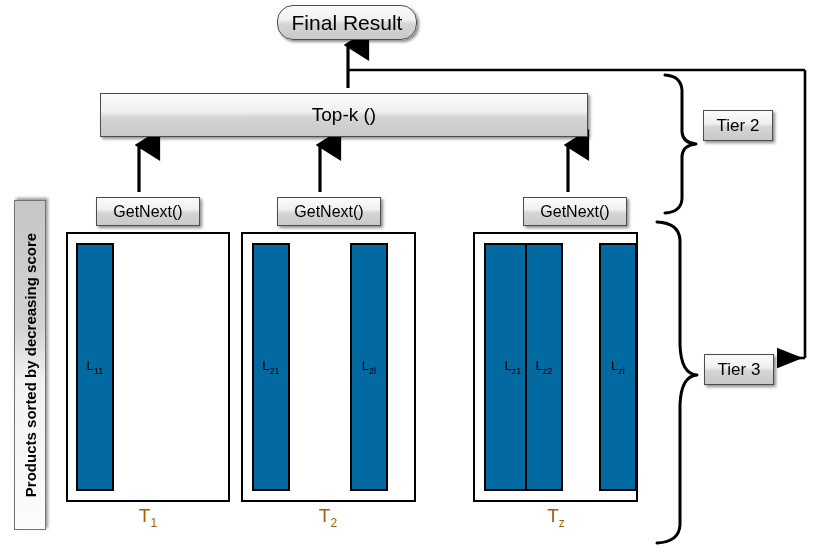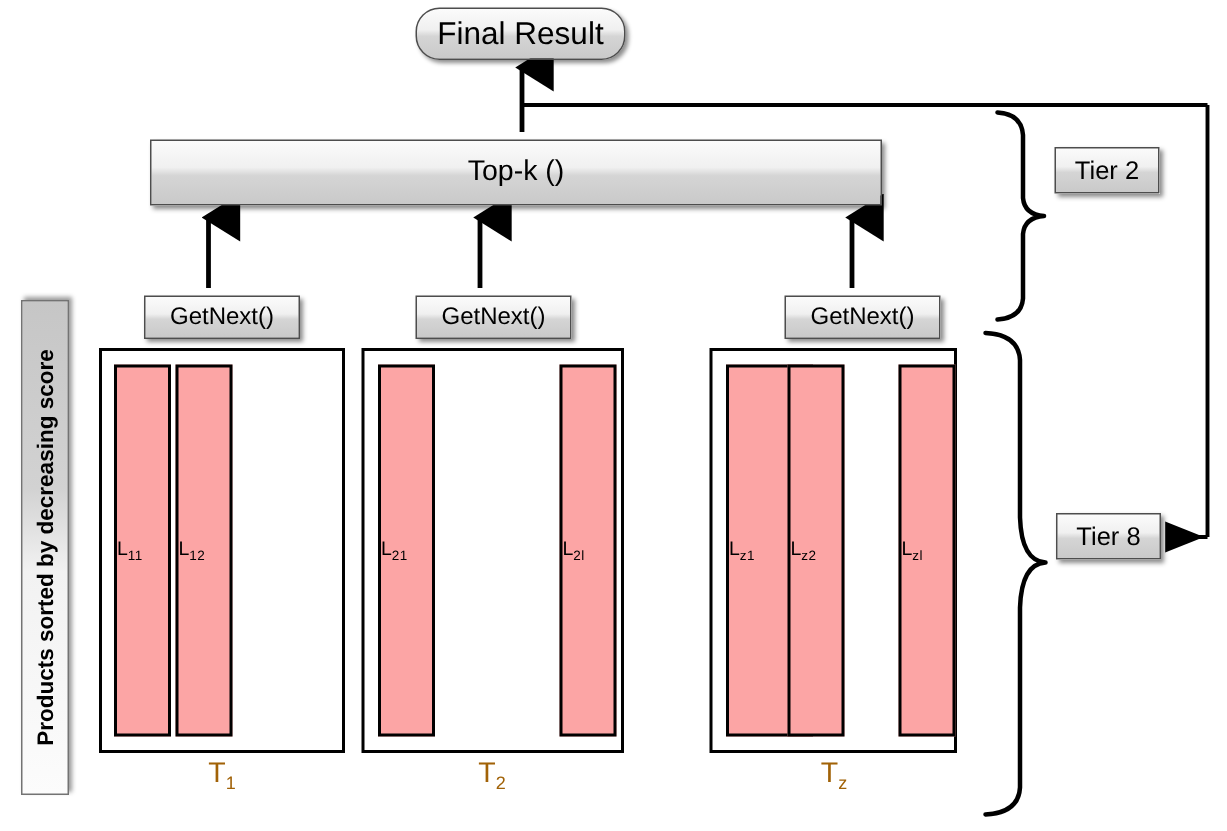--- a/index.html
+++ b/index.html
@@ -56,20 +56,21 @@
     top: 197px;
   }
   #getnext-1 { left: 96px; }
   #getnext-2 { left: 277px; }
   #getnext-3 { left: 523px; }
 
   .tierbox {
     width: 70px;
     height: 31px;
     font-size: 17px;
+    margin-top: 12px;
   }
   #tier-2 { left: 703px; top: 98px; }
   #tier-1 { left: 704px; top: 342px; }
 
   
   #side-label {
     position: absolute;
     left: -135px;
     top: 349px;
     width: 330px;
@@ -99,44 +100,44 @@
   }
   #group-1 { left: 66px; width: 164px; }
   #group-2 { left: 241px; width: 175px; }
   #group-3 { left: 473px; width: 165px; }
 
   
   .leaf {
     position: absolute;
     box-sizing: border-box;
     border: 2px solid #000000;
-    background: #fca5a5;
+    background: #0369a1;
     top: 243px;
     height: 248px;
     display: flex;
     align-items: center;
-    justify-content: flex-start;
+    justify-content: center;
     font-size: 13px;
     color: #000;
     white-space: nowrap;
   }
   .leaf .sub {
     font-size: 9px;
     vertical-align: sub;
     letter-spacing: 0.2px;
   }
 
   
   #leaf-1-1 { left: 76px;  width: 38px; }
   #leaf-1-2 { left: 117px; width: 38px; }
   #leaf-1-3 { left: 177px; width: 38px; }
   
   #leaf-2-1 { left: 252px; width: 38px; }
   #leaf-2-2 { left: 293px; width: 38px; }
-  #leaf-2-3 { left: 373px; width: 38px; }
+  #leaf-2-3 { left: 350px; width: 38px; }
   
   #leaf-3-1 { left: 484px; width: 58px; }
   #leaf-3-2 { left: 525px; width: 38px; }
   #leaf-3-3 { left: 599px; width: 38px; }
 
   
   .tlabel {
     position: absolute;
     top: 505px;
     width: 60px;
@@ -193,34 +194,31 @@
 
   <div class="gbox" id="final-result">Final Result</div>
 
   <div class="gbox" id="topk">Top-k ()</div>
 
   <div class="gbox getnext" id="getnext-1">GetNext()</div>
   <div class="gbox getnext" id="getnext-2">GetNext()</div>
   <div class="gbox getnext" id="getnext-3">GetNext()</div>
 
   <div class="gbox tierbox" id="tier-2">Tier 2</div>
-  <div class="gbox tierbox" id="tier-1">Tier 8</div>
+  <div class="gbox tierbox" id="tier-1">Tier 3</div>
 
   <div id="side-label">Products sorted by decreasing score</div>
 
   <div class="group" id="group-1"></div>
   <div class="group" id="group-2"></div>
   <div class="group" id="group-3"></div>
 
   <div class="leaf" id="leaf-1-1">
       <span><span>L</span><span class="sub">11</span></span>
     </div>
-  <div class="leaf" id="leaf-1-2">
-      <span><span>L</span><span class="sub">12</span></span>
-    </div>
 
   <div class="leaf" id="leaf-2-1">
       <span><span>L</span><span class="sub">21</span></span>
     </div>
   <div class="leaf" id="leaf-2-3">
       <span><span>L</span><span class="sub">2l</span></span>
     </div>
 
   <div class="leaf" id="leaf-3-1">
       <span><span>L</span><span class="sub">z1</span></span>

